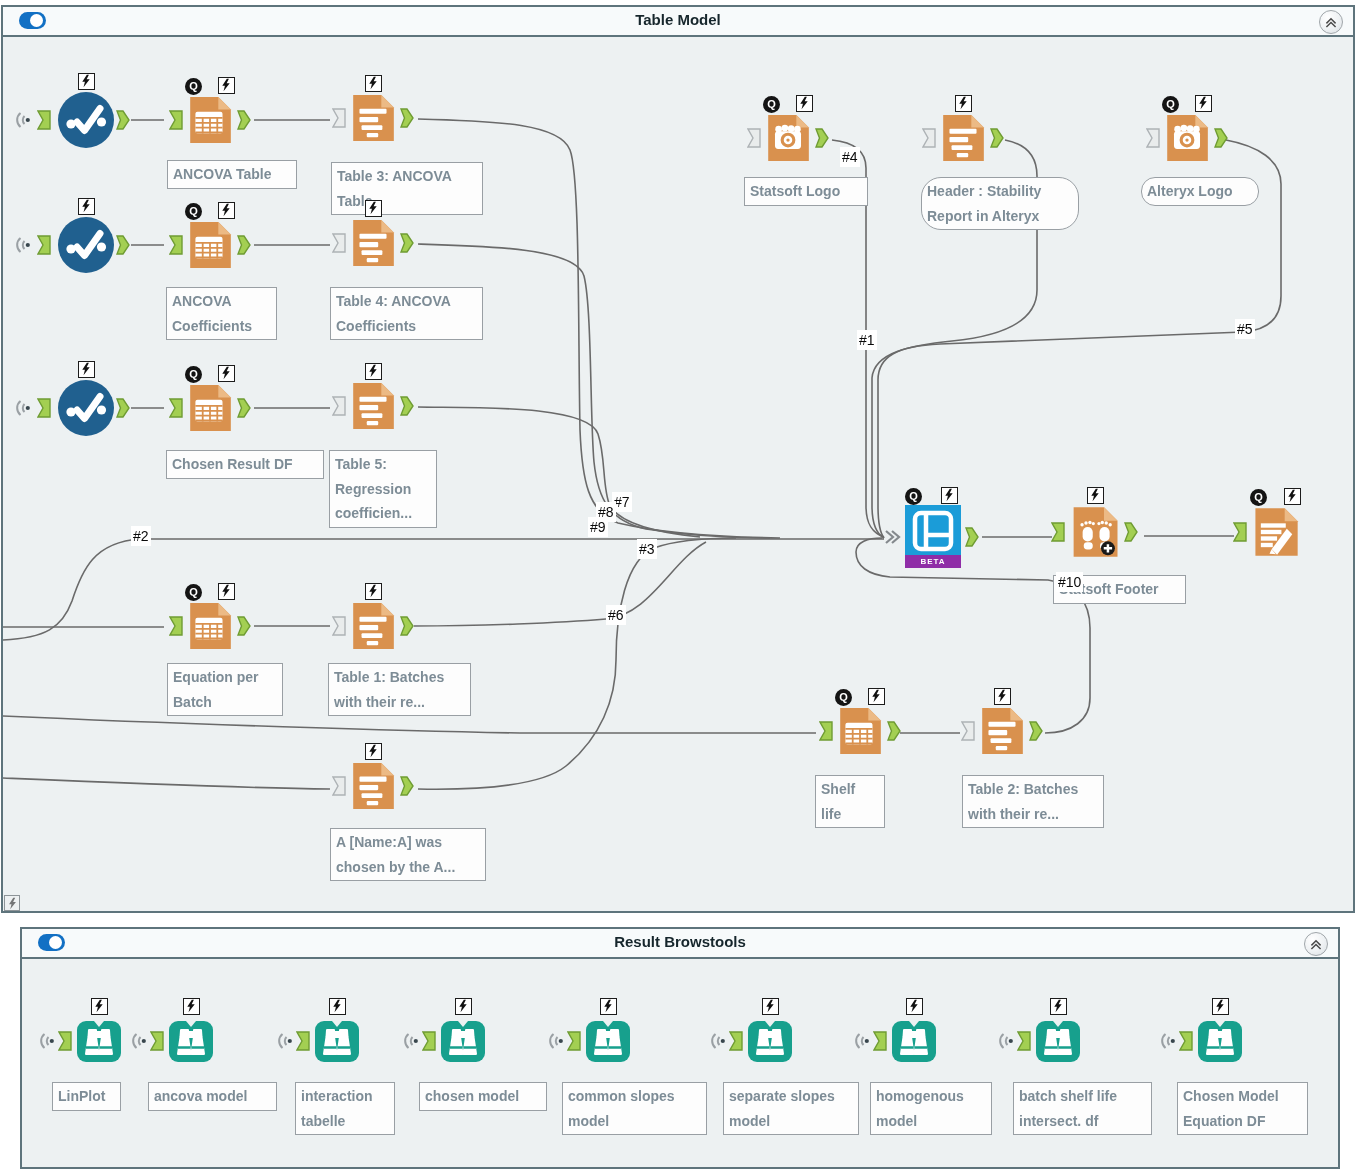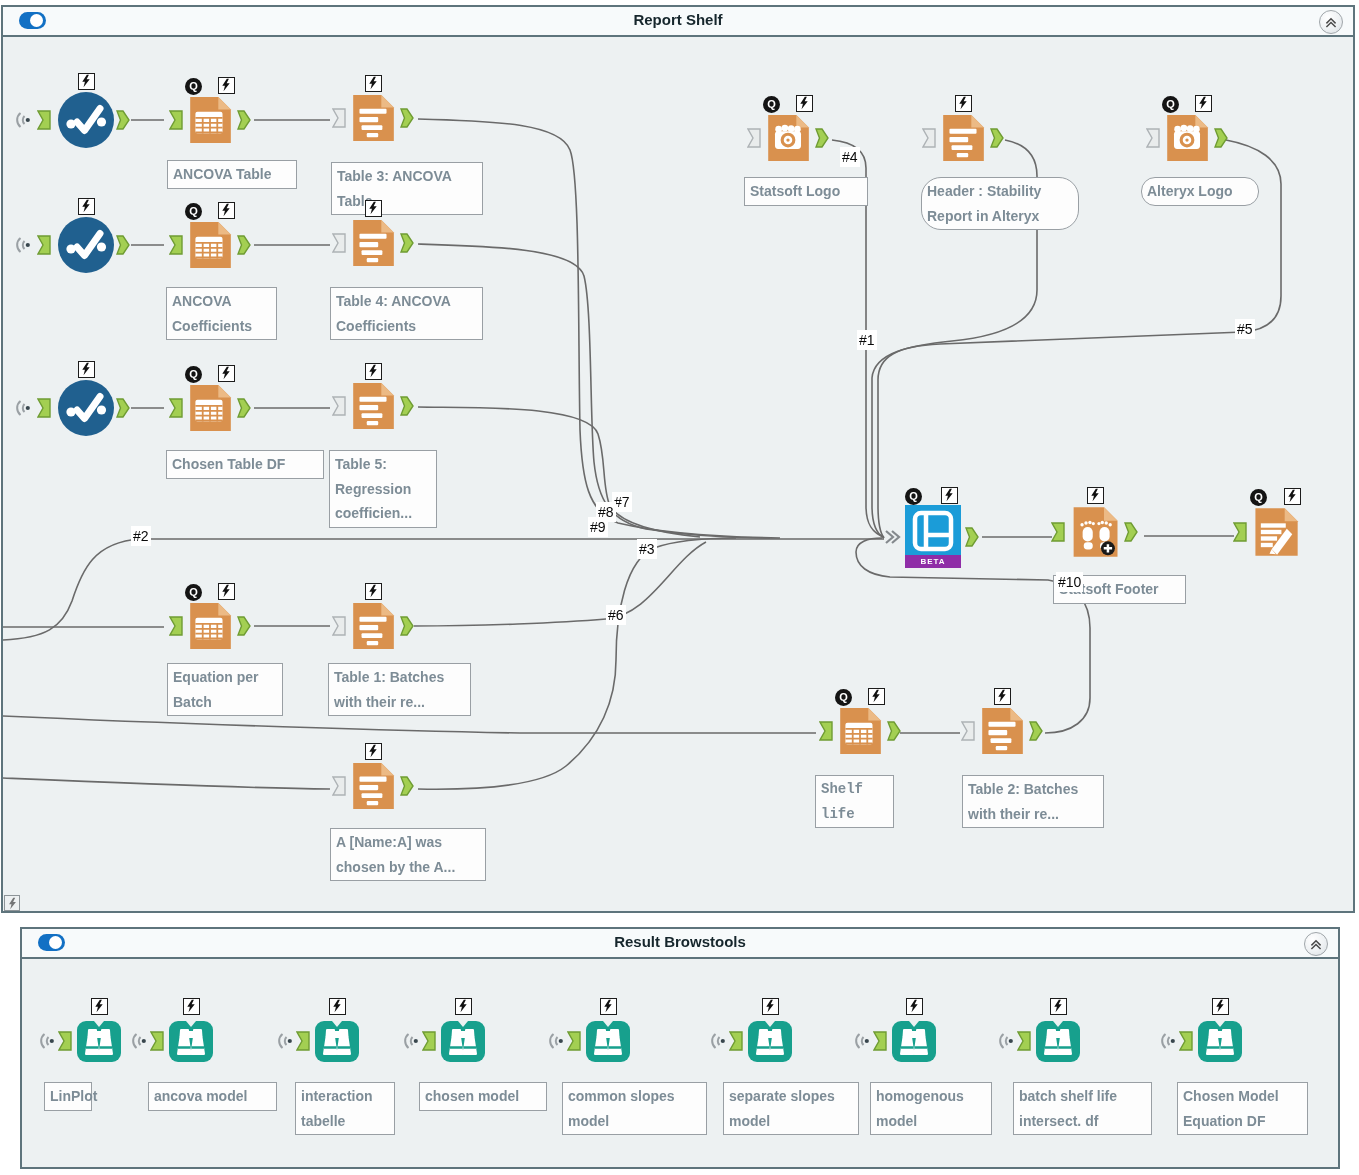--- a/index.html
+++ b/index.html
@@ -138,21 +138,21 @@
 </defs>
 </svg>
 
 <div id="canvas">
 
   <div class="container" style="left:1px;top:5px;width:1354px;height:908px;">
     <div class="c-header">
       <div class="toggle">
           <div class="knob"></div>
         </div>
-      <div class="c-title">Report Shelf</div>
+      <div class="c-title">Table Model</div>
       <div class="collapse" style="right:10px;">
         <svg width="22" height="22" style="position:absolute;left:0;top:0">
             <use href="#s-chev-up"></use>
           </svg>
       </div>
     </div>
     <div class="mini-bolt">
       <svg width="13" height="13" style="position:absolute;left:0.5px;top:0.5px;opacity:.55">
           <use href="#s-bolt"></use>
         </svg>
@@ -323,21 +323,21 @@
     <svg class="icon48" width="50" height="50">
         <use href="#s-doc-table"></use>
       </svg>
     <svg class="anch" style="left:-16px;top:15px;" width="14" height="20">
         <use href="#s-a-in"></use>
       </svg>
     <svg class="anch" style="left:52px;top:15px;" width="14" height="20">
         <use href="#s-a-out"></use>
       </svg>
   </div>
-  <div class="tool-label" style="left:166px;top:450px;width:158px;">Chosen Table DF</div>
+  <div class="tool-label" style="left:166px;top:450px;width:158px;">Chosen Result DF</div>
   <div class="tool" style="left:348px;top:381px;">
     <div class="badge-bolt" style="left:17px;"><svg width="14" height="14">
           <use href="#s-bolt"></use>
         </svg></div>
     <svg class="icon48" width="50" height="50">
         <use href="#s-doc-text"></use>
       </svg>
     <svg class="anch" style="left:-16px;top:15px;" width="14" height="20">
         <use href="#s-a-in-grey"></use>
       </svg>
@@ -500,21 +500,21 @@
     <svg class="icon48" width="50" height="50">
         <use href="#s-doc-table"></use>
       </svg>
     <svg class="anch" style="left:-16px;top:15px;" width="14" height="20">
         <use href="#s-a-in"></use>
       </svg>
     <svg class="anch" style="left:52px;top:15px;" width="14" height="20">
         <use href="#s-a-out"></use>
       </svg>
   </div>
-  <div class="tool-label" style="left:815px;top:775px;width:79px;font-family:Liberation Mono, monospace;">Shelf life</div>
+  <div class="tool-label" style="left:815px;top:775px;width:70px;">Shelf life</div>
 
   <div class="tool" style="left:977px;top:706px;">
     <div class="badge-bolt" style="left:17px;"><svg width="14" height="14">
           <use href="#s-bolt"></use>
         </svg></div>
     <svg class="icon48" width="50" height="50">
         <use href="#s-doc-text"></use>
       </svg>
     <svg class="anch" style="left:-16px;top:15px;" width="14" height="20">
         <use href="#s-a-in-grey"></use>
@@ -546,21 +546,21 @@
     <svg class="icon48" width="48" height="48">
         <use href="#s-browse"></use>
       </svg>
     <svg class="anch" style="left:-37px;top:15px;" width="16" height="20">
         <use href="#s-wifi"></use>
       </svg>
     <svg class="anch" style="left:-17px;top:15px;" width="14" height="20">
         <use href="#s-a-in"></use>
       </svg>
   </div>
-  <div class="tool-label" style="left:44px;top:1082px;width:48px;">LinPlot</div>
+  <div class="tool-label" style="left:52px;top:1082px;width:69px;">LinPlot</div>
 
   <div class="tool" style="left:167px;top:1016px;">
     <div class="badge-bolt" style="left:16px;"><svg width="14" height="14">
           <use href="#s-bolt"></use>
         </svg></div>
     <svg class="icon48" width="48" height="48">
         <use href="#s-browse"></use>
       </svg>
     <svg class="anch" style="left:-37px;top:15px;" width="16" height="20">
         <use href="#s-wifi"></use>

